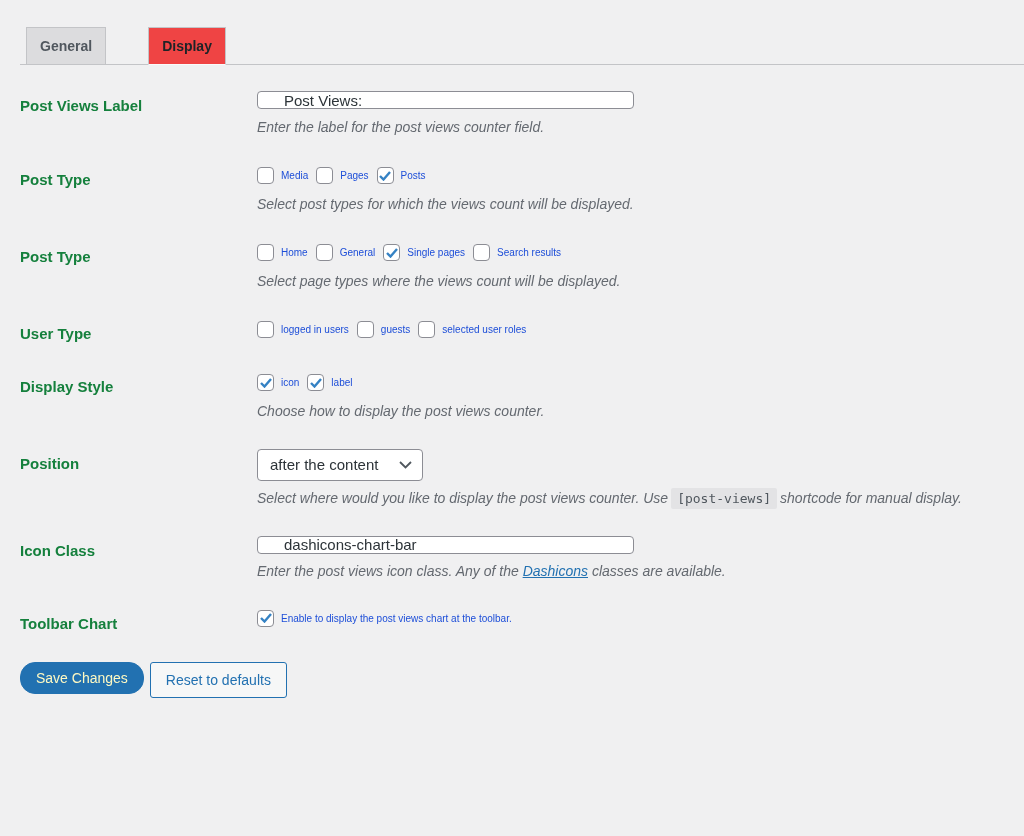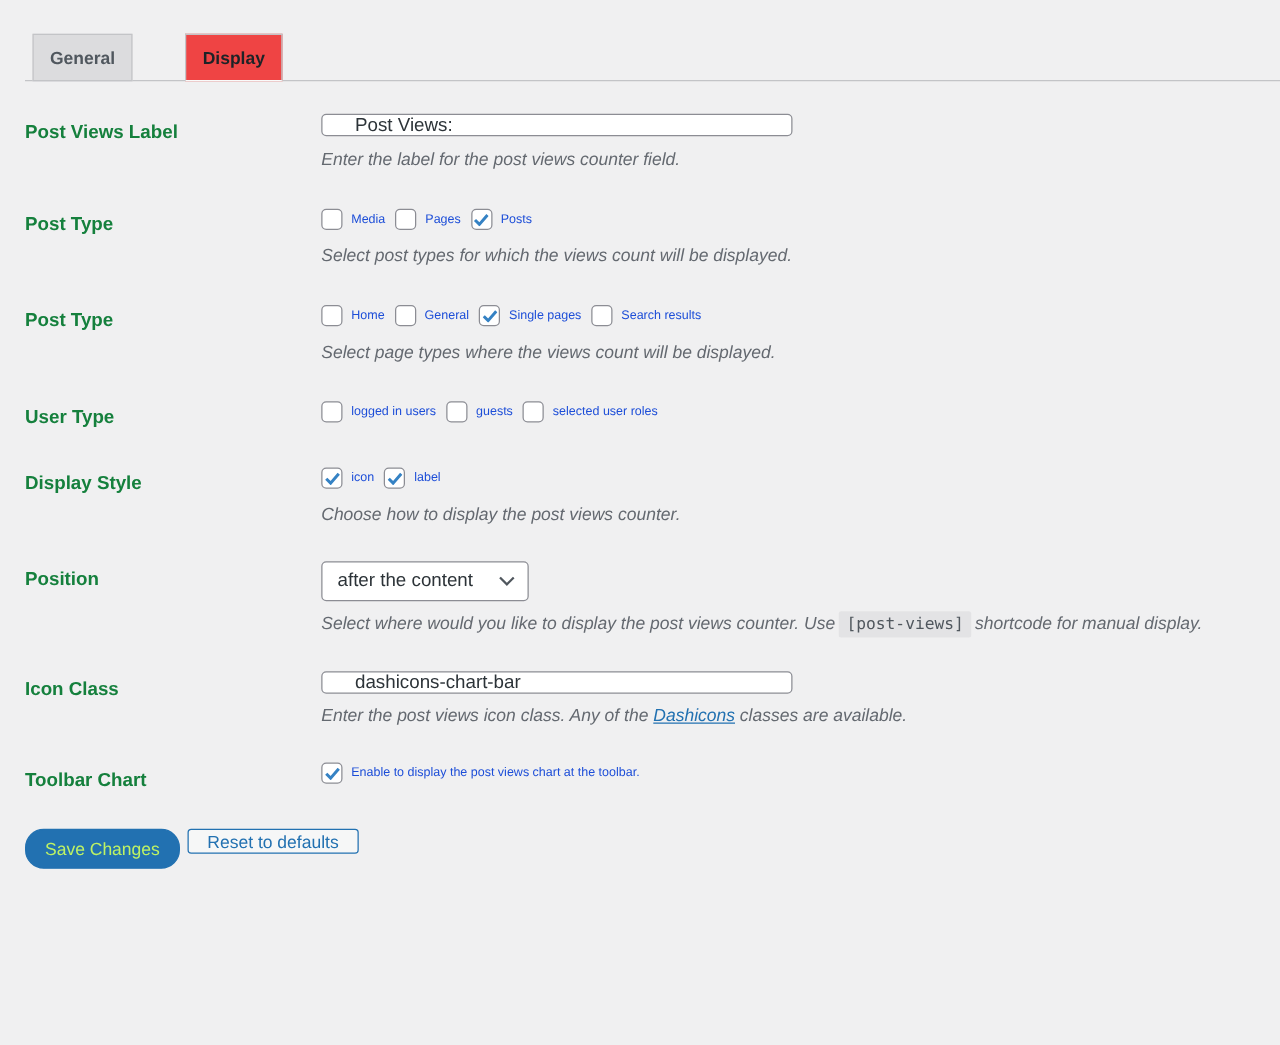--- a/index.html
+++ b/index.html
@@ -62,25 +62,25 @@
     font-size: 13px; color: #50575e; background: #e3e3e5;
     padding: 3px 6px; border-radius: 2px; margin: 0 3px;
   }
   a.desc-link { color: #2271b1; text-decoration: underline; cursor: pointer; }
 
   
   .actions { display: flex; margin-top: 28px; }
   button { font-family: "Liberation Sans", sans-serif; }
   .btn-primary {
     height: 32px; padding: 0 15px; font-size: 14px;
-    background: #2271b1; color: #bef264; border: 1px solid #2271b1;
+    background: #2271b1; color: #fef9c3; border: 1px solid #2271b1;
     border-radius: 15px; cursor: pointer;
   }
   .btn-secondary {
-    height: 20px; padding: 0 15px; font-size: 14px; margin-left: 6px;
+    height: 36px; padding: 0 15px; font-size: 14px; margin-left: 6px;
     background: #f6f7f7; color: #2271b1; border: 1px solid #2271b1;
     border-radius: 3px; cursor: pointer;
   }
 </style>
 </head>
 <body>
 
 <div class="wrap">
 
   <nav class="nav-tab-bar">

